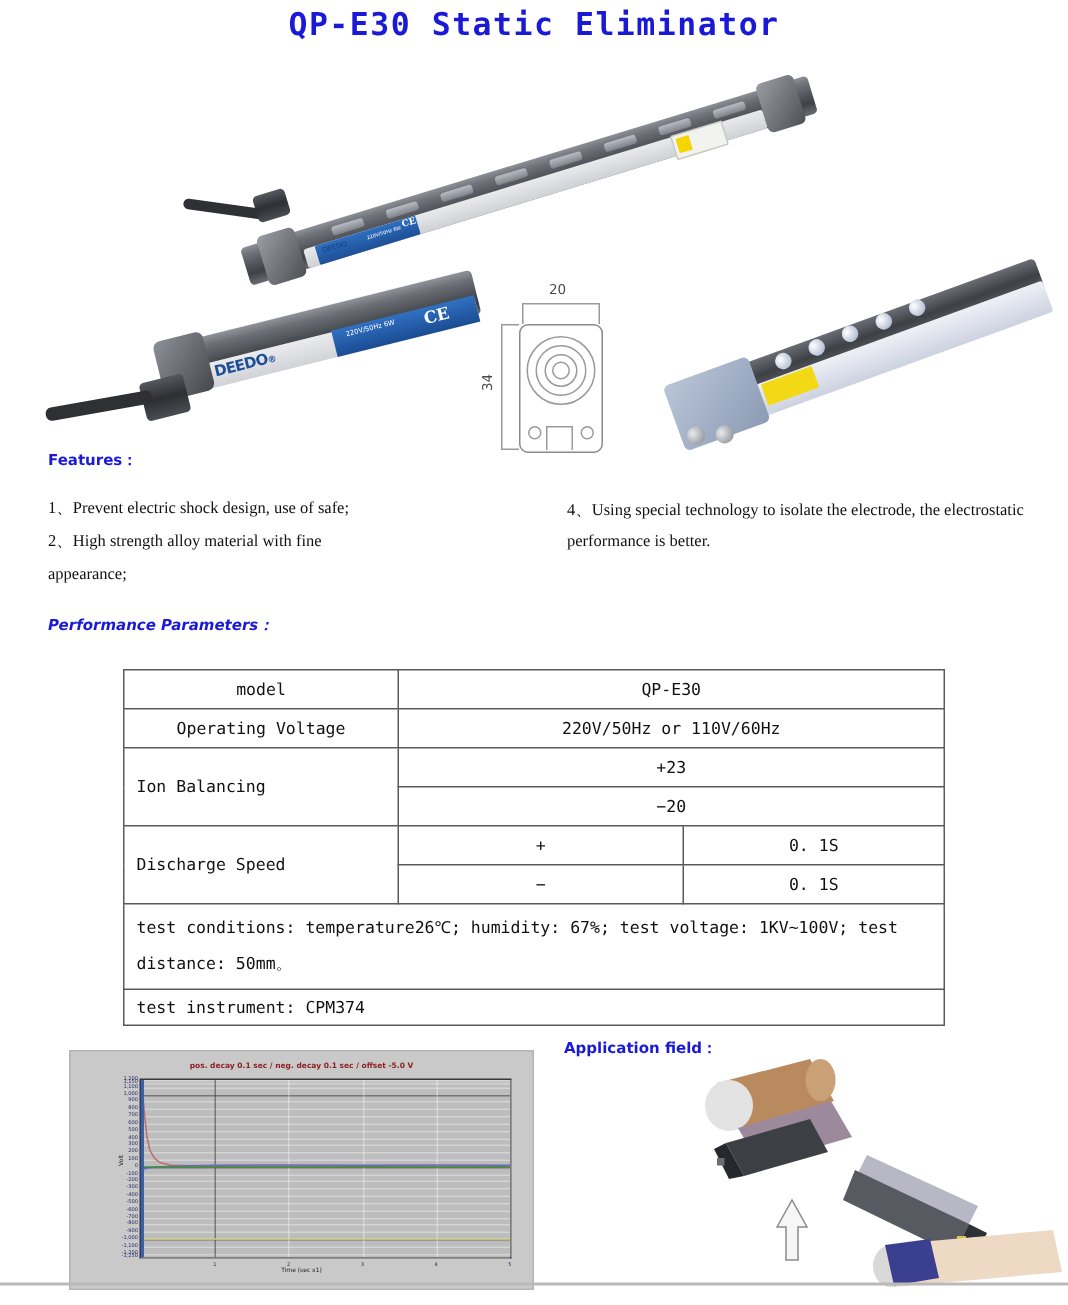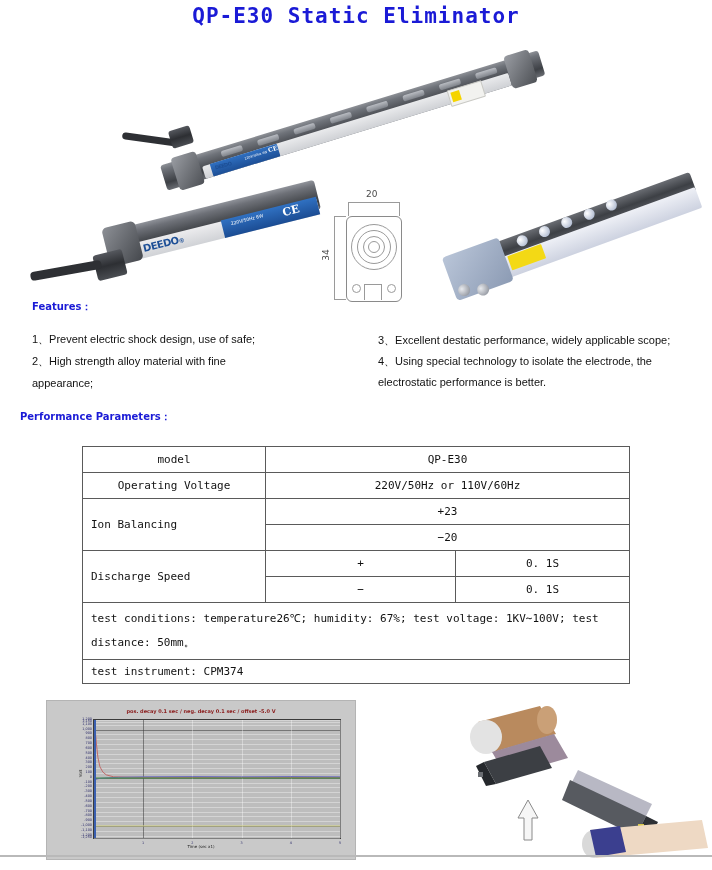--- a/index.html
+++ b/index.html
@@ -84,21 +84,21 @@
 
   
   .cutaway{position:absolute;transform-origin:0 50%;}
 
   
   .h-blue{
     position:absolute;color:#1a1ad6;font-weight:bold;
     font-family:"DejaVu Sans", sans-serif;font-size:10px;
   }
   .feat-col{
-    position:absolute;font-family:Liberation Sans, sans-serif;
+    position:absolute;font-family:Liberation Serif, serif;
     font-size:11px;color:#111;line-height:22px;
   }
   .feat-col div{white-space:nowrap;}
   .feat-col.right div{white-space:normal;}
 
   
   .spec-table{
     position:absolute;left:82px;top:446px;width:548px;
     border-collapse:collapse;
     font-family:"DejaVu Sans Mono", monospace;
@@ -257,25 +257,24 @@
 
   <div class="h-blue" style="left:32px;top:300px;">Features：</div>
 
   <div class="feat-col" style="left:32px;top:328px;width:340px;">
     <div>1、Prevent electric shock design, use of safe;</div>
     <div>2、High strength alloy material with fine</div>
     <div>appearance;</div>
   </div>
 
   <div class="feat-col right" style="left:378px;top:330px;width:312px;line-height:21px;">
-    <div>3、Excellent destatic performance, widely applicable scope;</div>
     <div>4、Using special technology to isolate the electrode, the electrostatic performance is better.</div>
   </div>
 
-  <div class="h-blue" style="left:20px;top:410px;">Performance Parameters：</div>
+  <div class="h-blue" style="left:32px;top:410px;font-style:italic;">Performance Parameters：</div>
 
   <table class="spec-table">
     <tbody>
         <tr>
       <td style="width:178px;">model</td>
       <td colspan="2">QP-E30</td>
     </tr>
     <tr>
       <td>Operating Voltage</td>
       <td colspan="2">220V/50Hz or 110V/60Hz</td>
@@ -377,20 +376,21 @@
         <svg width="246" height="118" style="position: absolute; left: 0px; top: 0px;">
           <polyline points="0,4.816326530612244 0.984,7.224489795918359 2.46,24.08163265306122 3.936,37.567346938775515 5.904,46.71836734693878 8.856,52.01632653061225 12.3,54.906122448979595 19.68,56.83265306122449 49.2,57.55510204081632 98.4,57.55510204081632 147.6,57.55510204081632 196.8,57.55510204081632 246,57.55510204081632" fill="none" stroke="#c06a6a" stroke-width="1"></polyline>
           <polyline points="0,60.68571428571428 1.476,59.72244897959184 2.952,59 4.92,58.51836734693877 7.38,58.27755102040817 10.824,58.036734693877555 14.76,57.795918367346935 24.6,57.31428571428572 49.2,56.83265306122449 98.4,56.59183673469388 147.6,56.83265306122449 196.8,56.59183673469388 246,56.83265306122449" fill="none" stroke="#6a6ac0" stroke-width="1"></polyline>
           <polyline points="0,58.036734693877555 49.2,58.036734693877555 98.4,58.036734693877555 147.6,58.036734693877555 196.8,58.036734693877555 246,58.036734693877555" fill="none" stroke="#3f8f3f" stroke-width="1"></polyline>
           <polyline points="0,105.95918367346938 246,105.95918367346938" fill="none" stroke="#d6d68a" stroke-width="1"></polyline>
           <line x1="1" y1="0" x2="1" y2="118" stroke="#3a5fb0" stroke-width="2"></line>
         </svg>
       </div>
   </div>
 
+  <div class="h-blue" style="left:376px;top:692px;">Application field：</div>
 
 
   <div class="app-art">
     <svg width="240" height="165" viewBox="0 0 240 165">
 
       <g>
         <path d="M8 22 L70 6 L86 34 L24 52 Z" fill="#b98a5e"></path>
         <ellipse cx="16" cy="37" rx="16" ry="17" fill="#e3e3e3"></ellipse>
         <ellipse cx="77" cy="20" rx="10" ry="14" fill="#caa077"></ellipse>
       </g>

